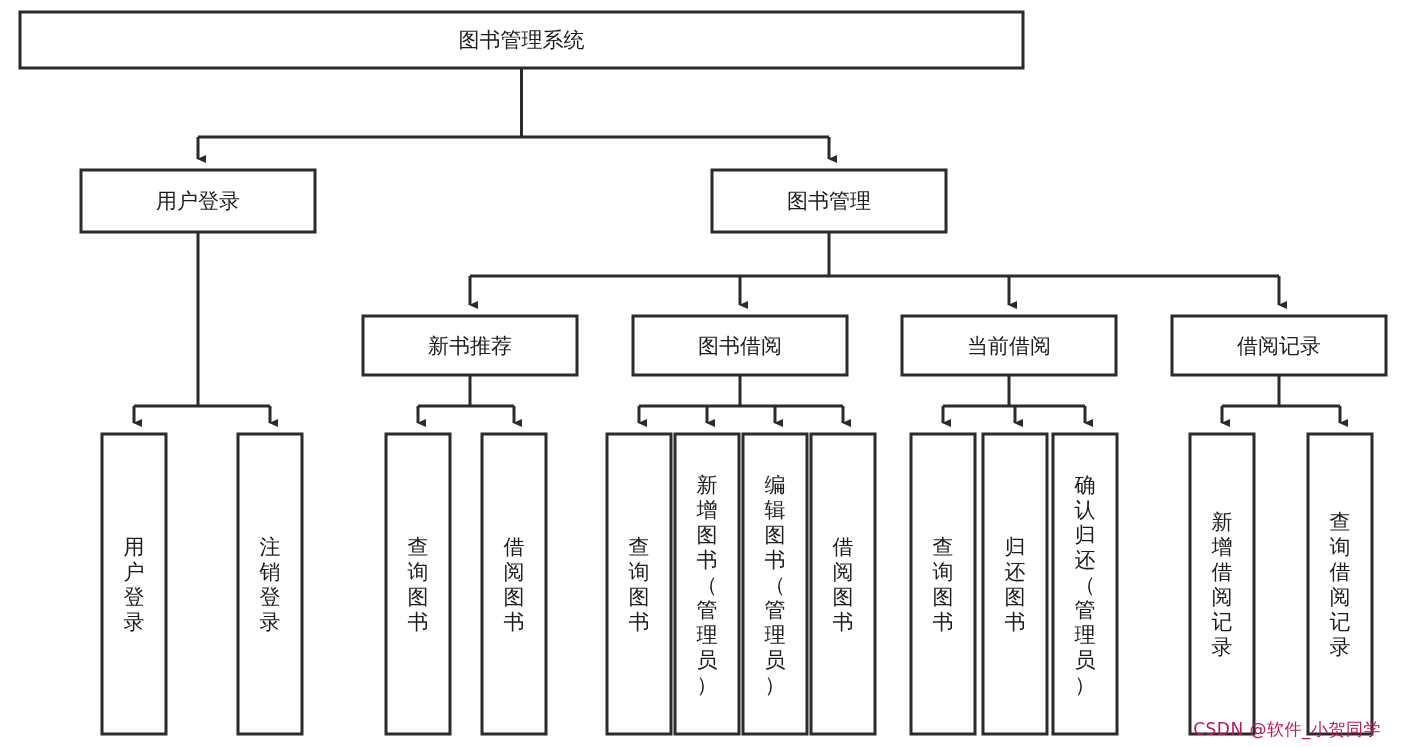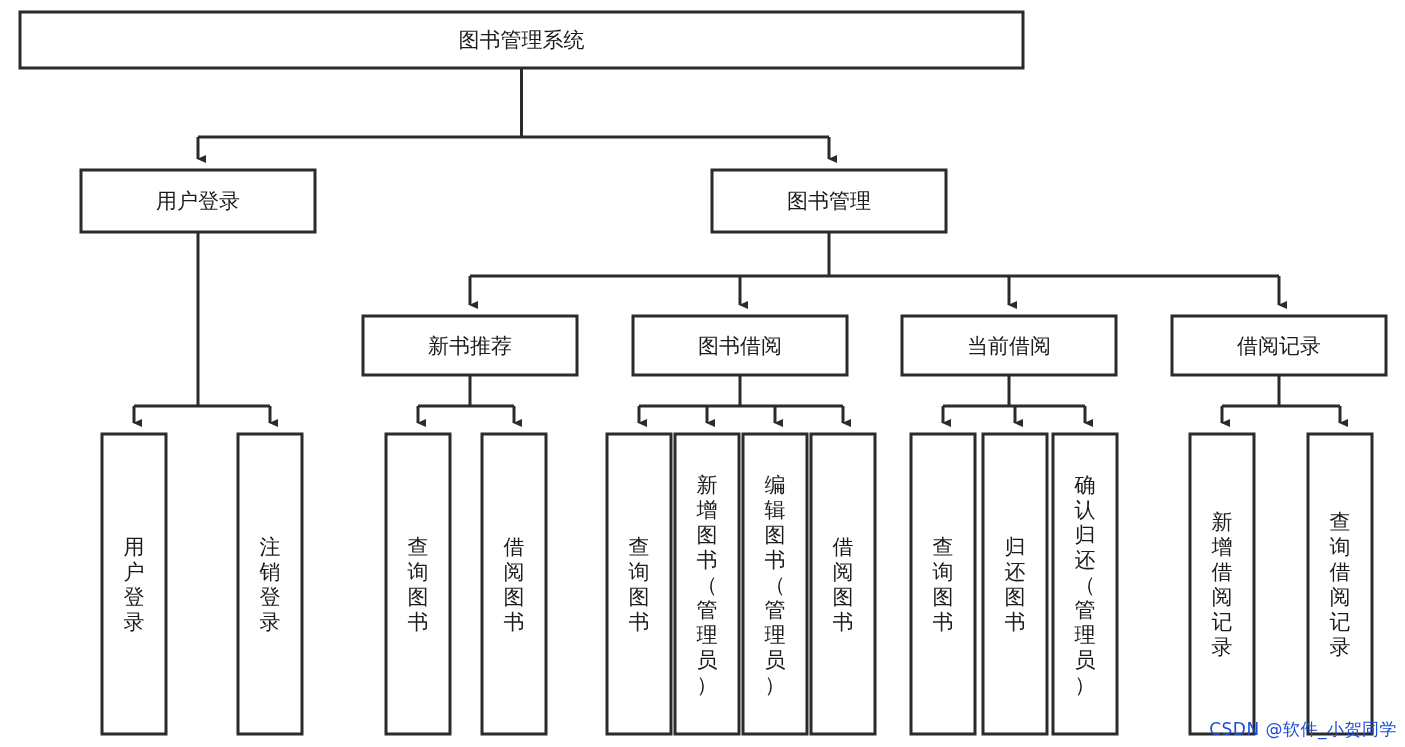--- a/index.html
+++ b/index.html
@@ -48,25 +48,25 @@
     dominant-baseline: middle;
   }
   .node-label-v {
     font-family: "DejaVu Sans", "Liberation Sans", sans-serif;
     font-size: 21px;
     fill: #1b1b1b;
     text-anchor: middle;
   }
   .watermark {
     position: absolute;
-    right: 8px;
+    right: 24px;
     bottom: 6px;
     font-family: "DejaVu Sans", "Liberation Sans", sans-serif;
     font-size: 17px;
-    color: #1d4ed8;
+    color: #be185d;
     letter-spacing: 0.5px;
     white-space: nowrap;
     user-select: none;
   }
 </style>
 </head>
 <body>
 
 <div id="diagram-root">
   <svg id="flow-svg" viewBox="0 0 1405 747" xmlns="http://www.w3.org/2000/svg">

